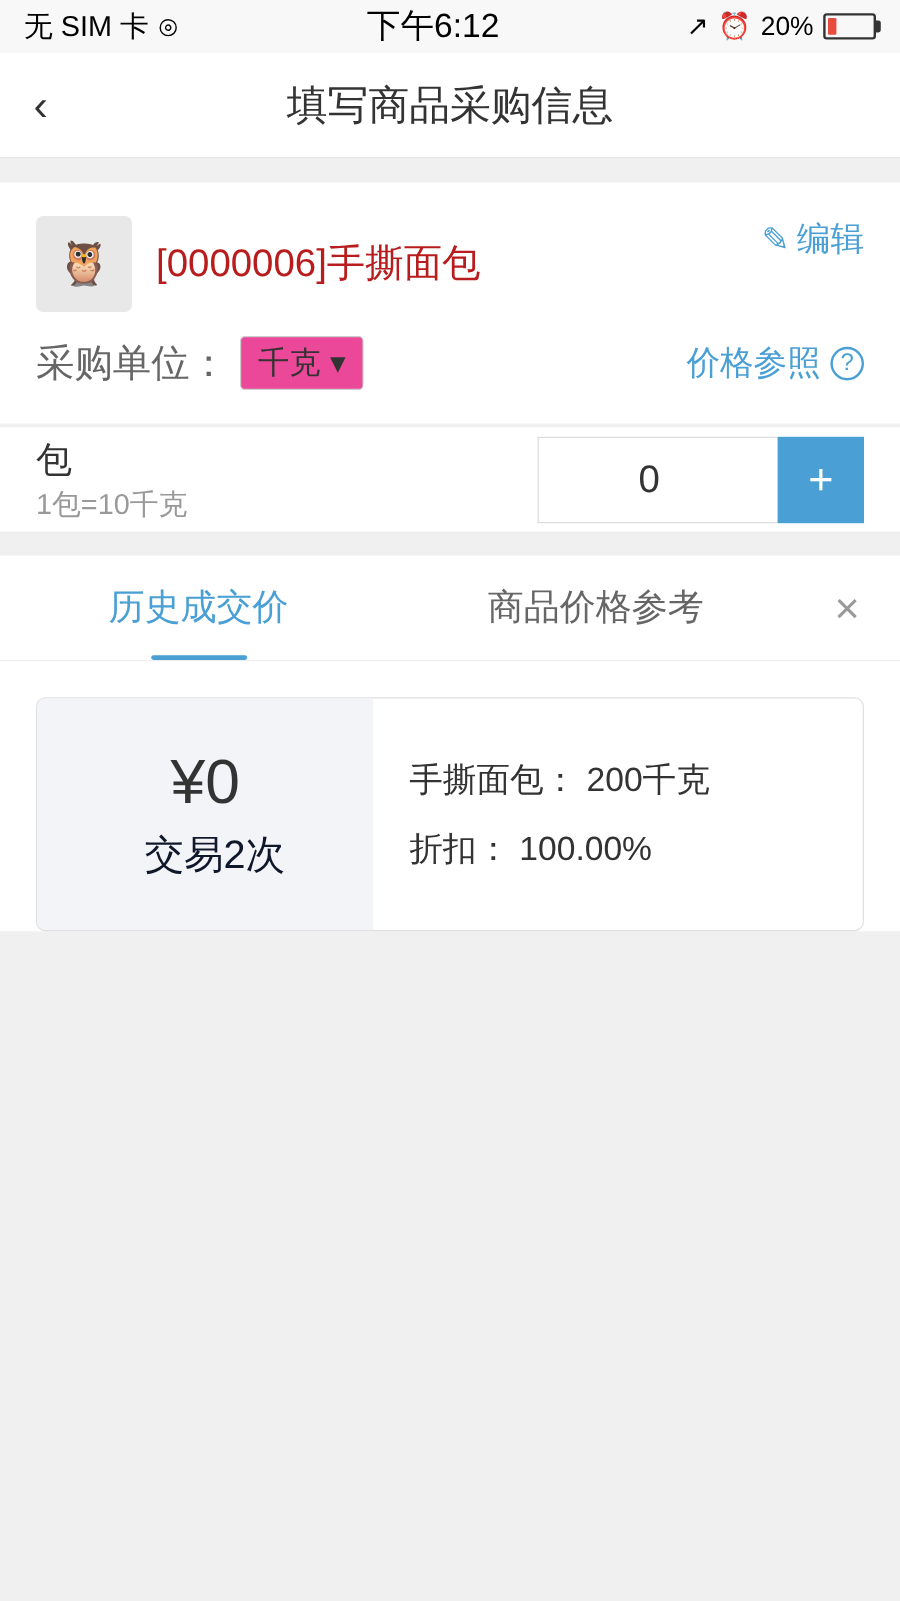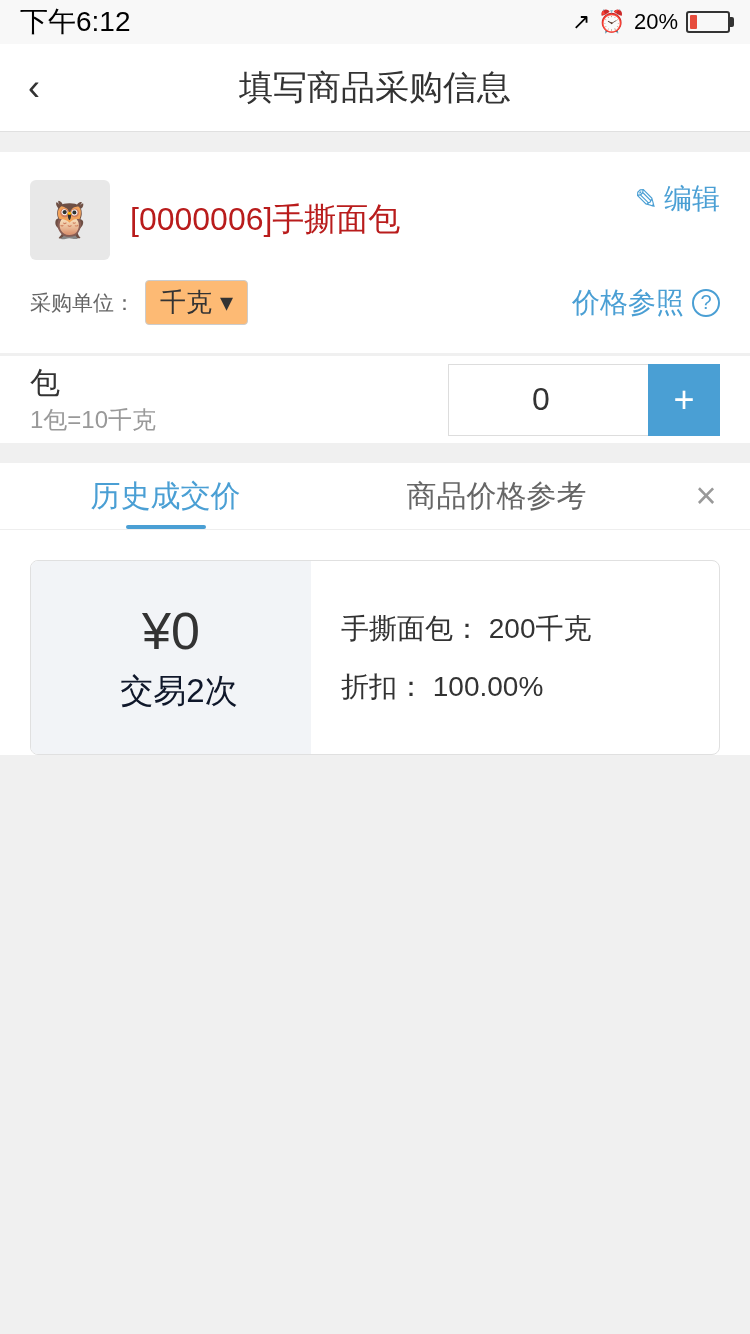--- a/index.html
+++ b/index.html
@@ -124,32 +124,32 @@
       font-size: 28px;
       cursor: pointer;
     }
     .product-unit-row {
       display: flex;
       align-items: center;
       justify-content: space-between;
       margin-top: 10px;
     }
     .unit-label {
-      font-size: 21px;
+      font-size: 32px;
       color: #666;
     }
     .unit-select {
       display: inline-flex;
       align-items: center;
       border: 1px solid #ccc;
       border-radius: 4px;
       padding: 4px 14px;
       font-size: 26px;
       color: #333;
-      background: #fdba74;
+      background: #ec4899;
       gap: 8px;
       cursor: pointer;
     }
     .price-ref-btn {
       display: flex;
       align-items: center;
       gap: 8px;
       color: #4a9fd4;
       font-size: 28px;
       cursor: pointer;
@@ -221,21 +221,21 @@
     }
 
     
     .tabs-container {
       background: #fff;
       margin-top: 20px;
     }
     .tabs-header {
       display: flex;
       align-items: center;
-      height: 67px;
+      height: 88px;
       border-bottom: 1px solid #eee;
       position: relative;
     }
     .tab-item {
       flex: 1;
       display: flex;
       flex-direction: column;
       align-items: center;
       justify-content: center;
       height: 100%;
@@ -317,20 +317,23 @@
     
     .main-content {
       background: #f0f0f0;
       min-height: 600px;
     }
   </style>
 </head>
 <body>
 
 <div class="status-bar">
+  <div class="status-left">
+    <span>无 SIM 卡 ⊙</span>
+  </div>
   <div class="status-center">下午6:12</div>
   <div class="status-right">
     <span>↗</span>
     <span>⏰</span>
     <span>20%</span>
     <div class="battery-icon">
       <div class="battery-fill"></div>
     </div>
   </div>
 </div>

